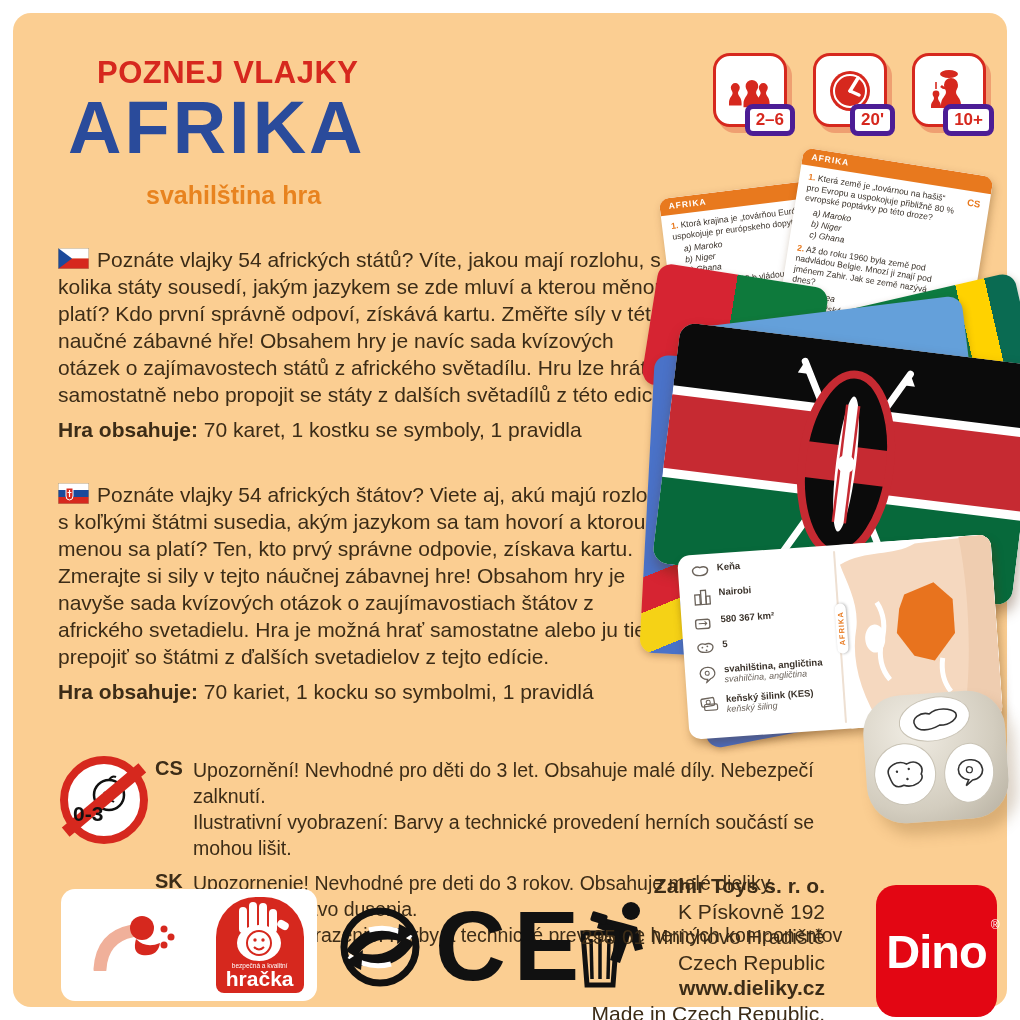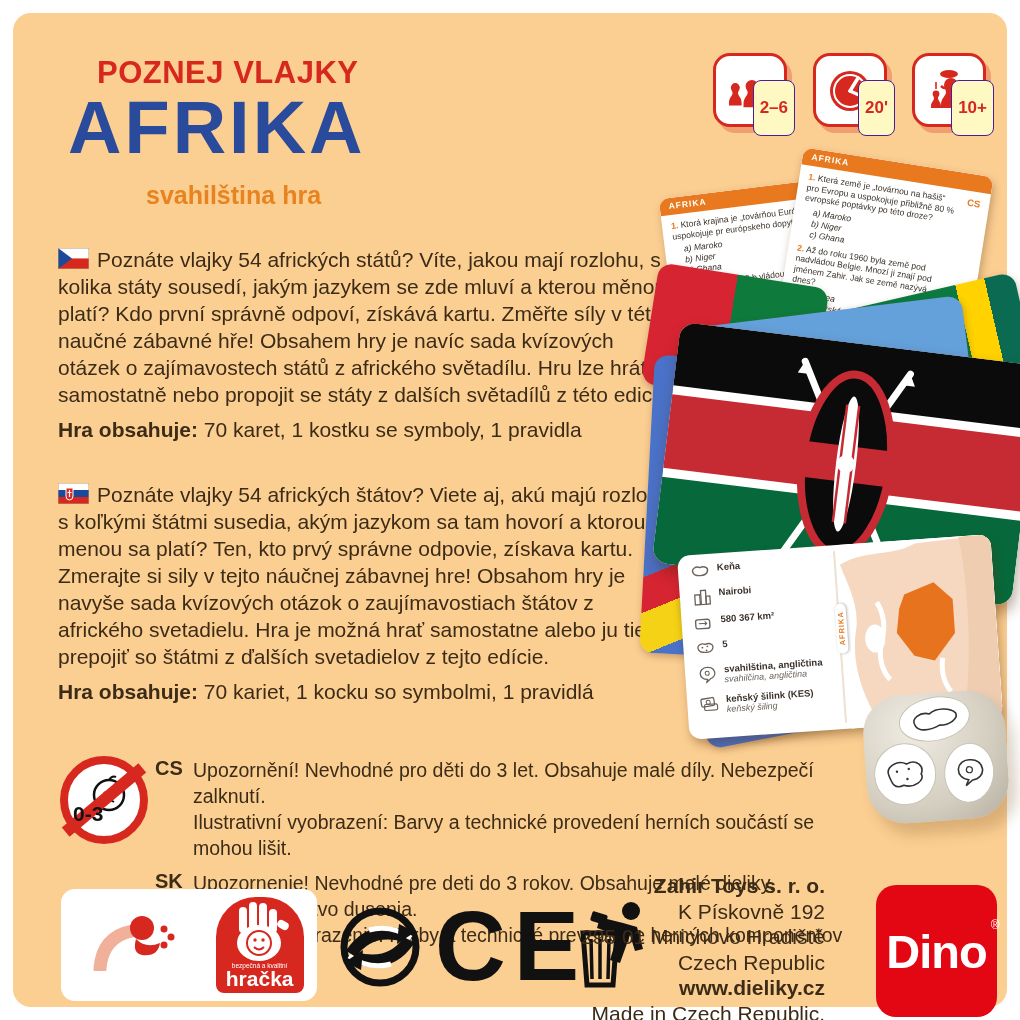--- a/index.html
+++ b/index.html
@@ -7,21 +7,21 @@
   #box{position:absolute;inset:13px;background:#FBCE92;border-radius:18px;}
 
   
   .kicker{position:absolute;left:84px;top:42px;font-size:31px;font-weight:800;color:#D6281E;letter-spacing:.5px;}
   .title{position:absolute;left:55px;top:72px;font-size:74px;font-weight:900;color:#2A4B9B;letter-spacing:3px;}
   .subtitle{position:absolute;left:133px;top:168px;font-size:25px;font-weight:600;color:#E8831F;}
 
   
   .badge{position:absolute;top:40px;width:74px;height:74px;}
   .badge-tile{position:absolute;inset:0;background:#fff;border:3px solid #D6281E;border-radius:17px;box-shadow:5px 6px 0 rgba(222,85,60,.38);display:flex;align-items:center;justify-content:center;}
-  .badge-label{position:absolute;right:-8px;bottom:-9px;background:#fef9c3;border:1px solid #4c1d95;border-radius:8px;padding:16px 6px;font-weight:800;color:#D6281E;font-size:17px;line-height:22px;}
+  .badge-label{position:absolute;right:-8px;bottom:-9px;background:#ffffff;border:5px solid #4c1d95;border-radius:8px;padding:0 6px;font-weight:800;color:#D6281E;font-size:17px;line-height:22px;}
 
   
   .para{position:absolute;left:45px;width:620px;font-size:21px;line-height:27px;color:#3C2C17;}
   .flagline{display:inline-block;vertical-align:-2px;margin-right:8px;}
   .contains{margin-top:8px;font-size:21px;}
   .contains b{font-weight:800;}
 
   
   .warn-icon{position:absolute;left:46px;top:742px;width:90px;height:90px;}
   .warn-block{position:absolute;left:142px;top:744px;width:700px;color:#3C2C17;}

